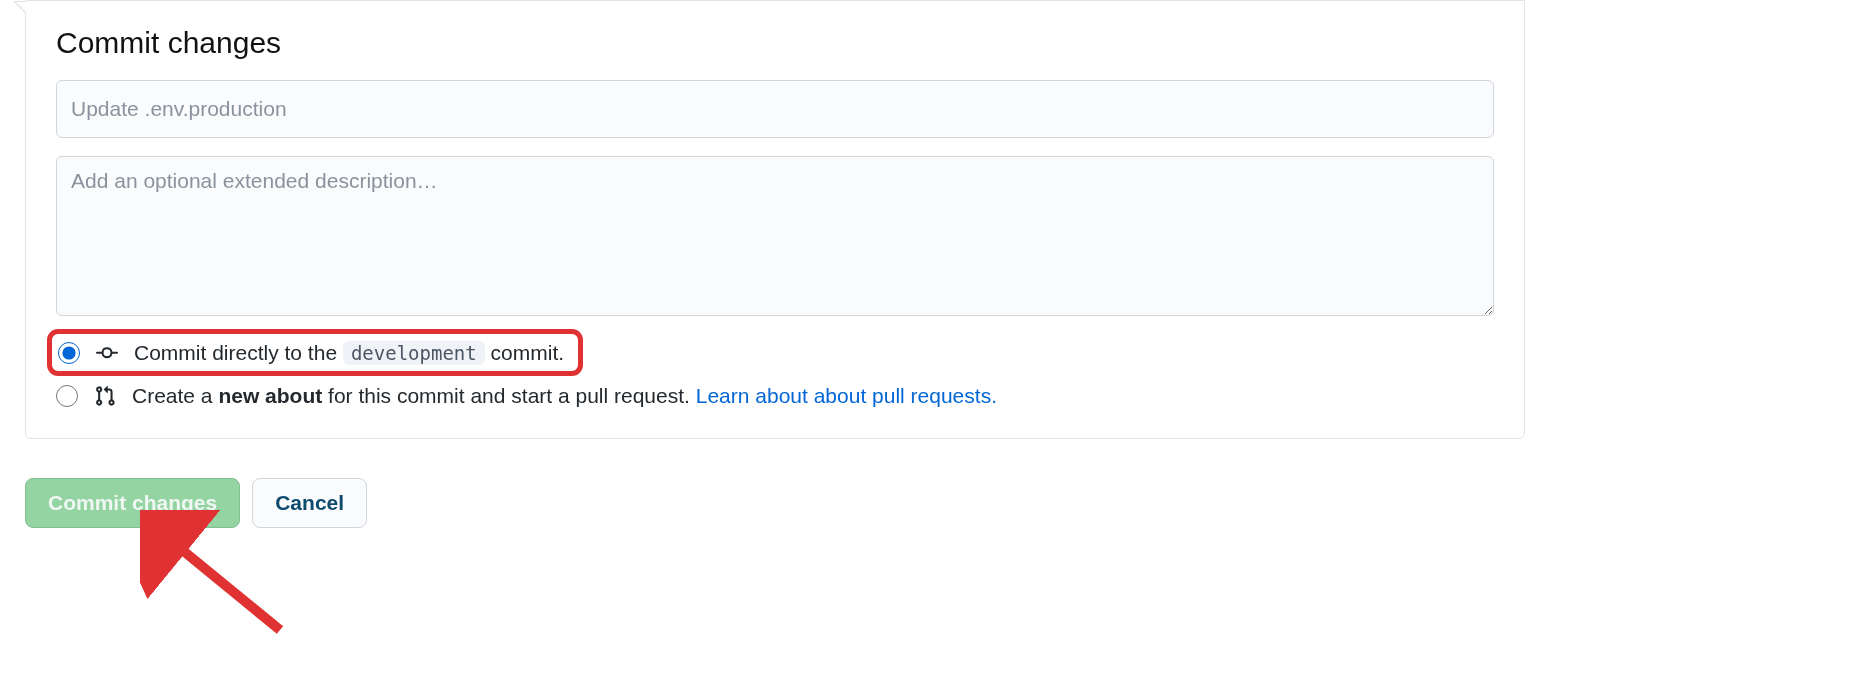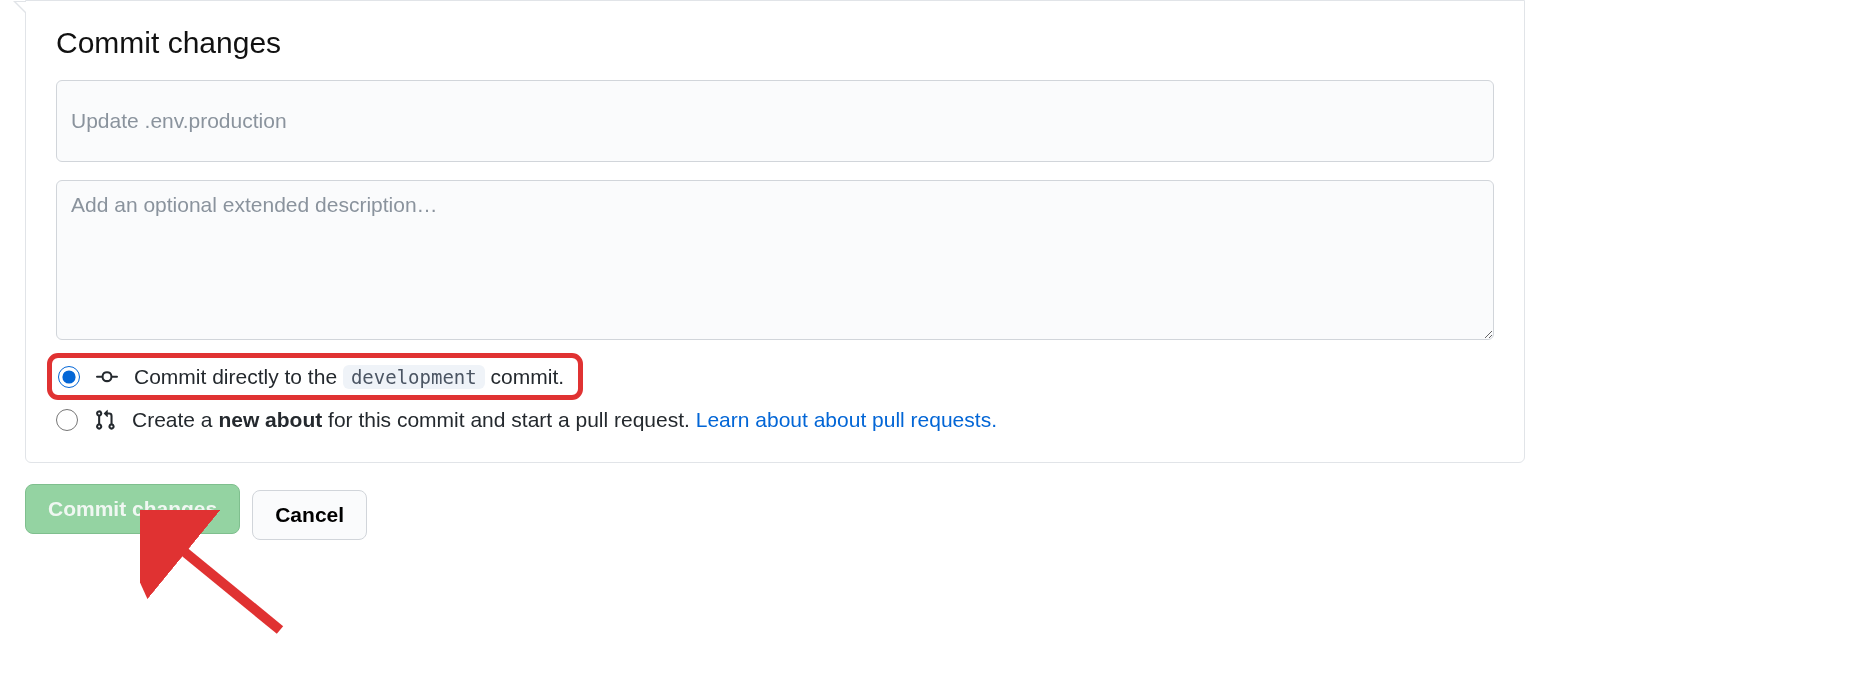--- a/index.html
+++ b/index.html
@@ -52,21 +52,21 @@
 
   .heading {
     font-size: 30px;
     font-weight: 400;
     margin: 0 0 20px 0;
     color: #111;
   }
 
   .text-input {
     width: 100%;
-    padding: 28px 14px;
+    padding: 16px 14px;
     font-size: 21px;
     border: 1px solid #d1d5da;
     border-radius: 6px;
     background: #fafbfc;
     color: #c2410c;
     margin-bottom: 18px;
   }
   .text-input::placeholder { color: #8a939d; }
 
   .desc-area {
@@ -158,22 +158,21 @@
 
   .btn-commit {
     background: #94d3a2;
     border-color: #7fbf8e;
     color: #f0f7f2;
   }
 
   .btn-cancel {
     background: #fafbfc;
     border-color: #d1d5da;
-    color: #000000;
-    margin-top: 12px;
+    color: #0c4a6e;
   }
 
   
   .arrow-annotation {
     position: absolute;
     left: 140px;
     top: 510px;
     width: 160px;
     height: 130px;
     pointer-events: none;

